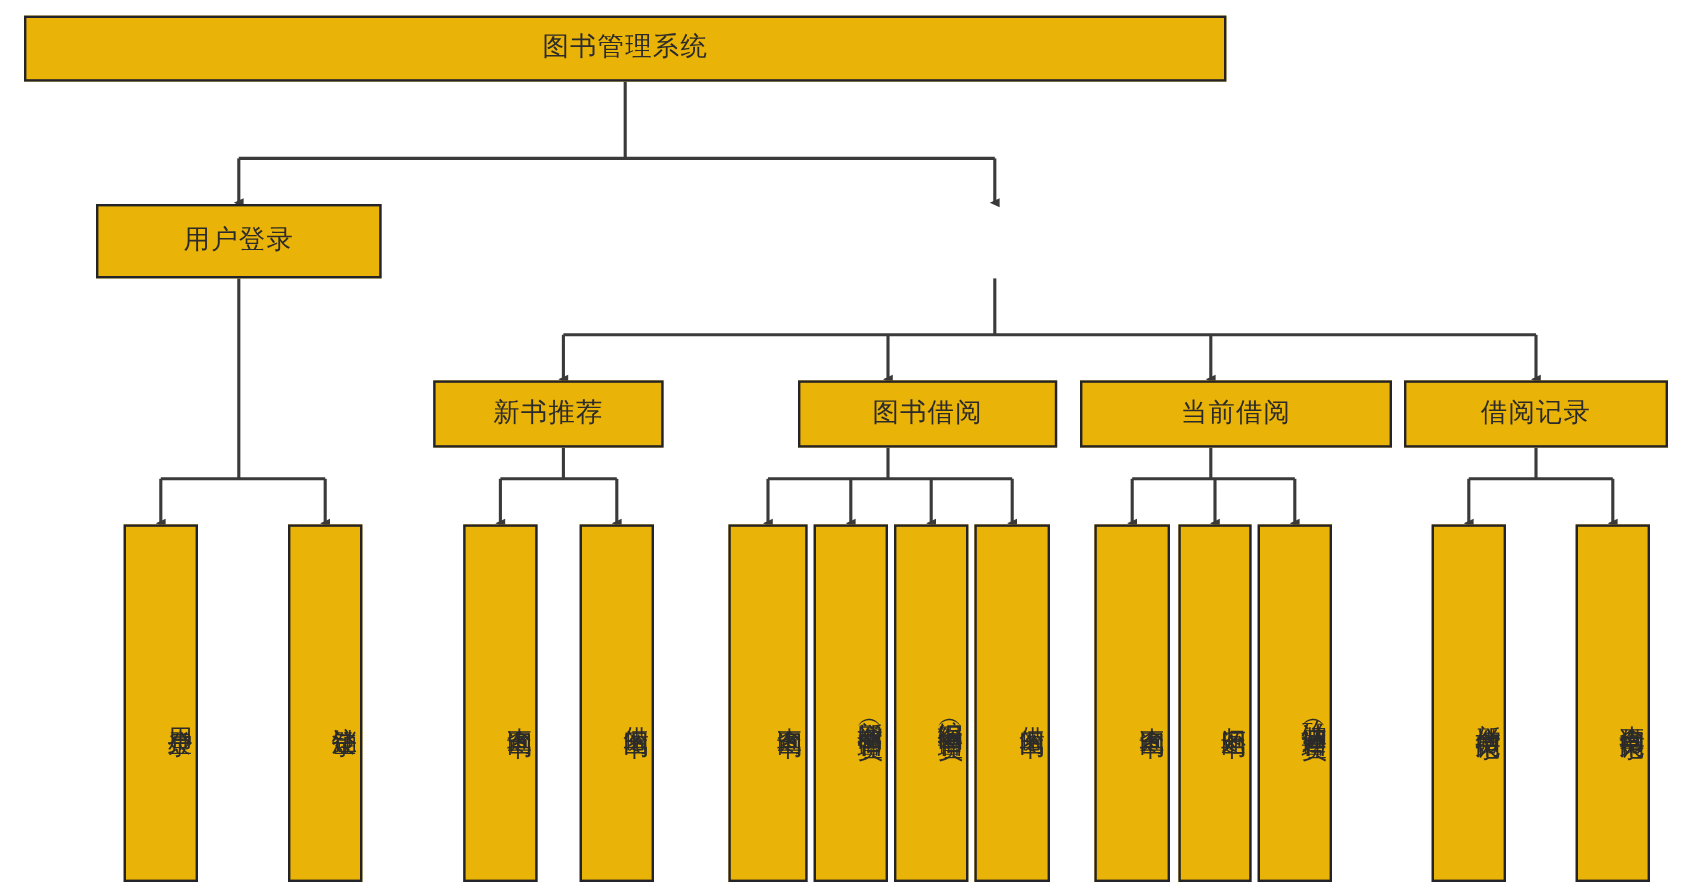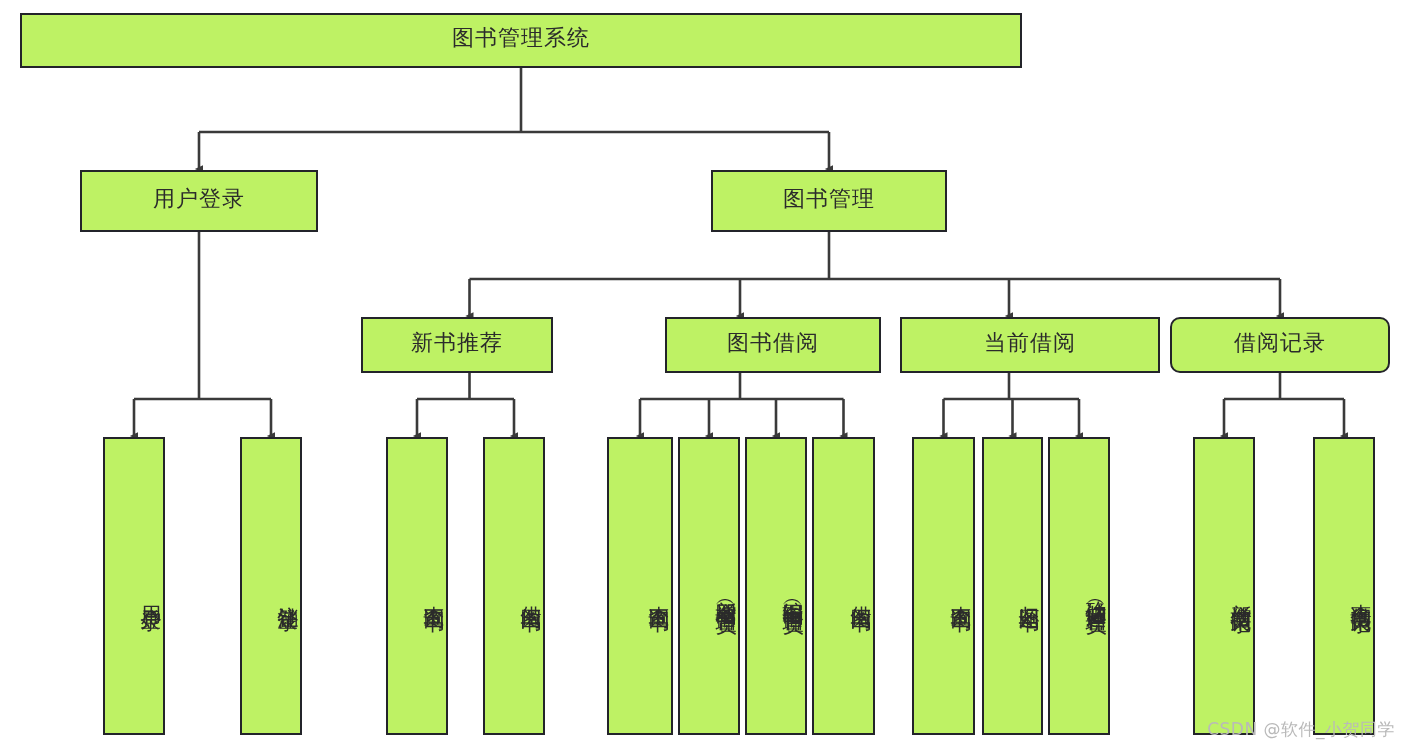--- a/index.html
+++ b/index.html
@@ -22,28 +22,27 @@
     position: absolute;
     left: 0;
     top: 0;
     width: 1405px;
     height: 747px;
     pointer-events: none;
   }
   .node {
     position: absolute;
     box-sizing: border-box;
-    background: #bef264;
+    background: #eab308;
     border: 2px solid #23242a;
     display: flex;
     align-items: center;
     justify-content: center;
     color: #2b2b2b;
     z-index: 2;
-    font-family: Liberation Mono, monospace;
   }
   .node.horizontal {
     font-size: 22px;
     line-height: 1.1;
     letter-spacing: 1px;
   }
   .node.vertical {
     writing-mode: vertical-rl;
     text-orientation: upright;
     align-items: flex-start;
@@ -118,34 +117,31 @@
       </g>
   </svg>
 
   <div class="node horizontal" style="left: 20px; top: 13px; width: 1002px; height: 55px;">
     <span class="node-label">图书管理系统</span>
   </div>
 
   <div class="node horizontal" style="left: 80px; top: 170px; width: 238px; height: 62px;">
     <span class="node-label">用户登录</span>
   </div>
-  <div class="node horizontal" style="left: 711px; top: 170px; width: 236px; height: 62px;">
-    <span class="node-label">图书管理</span>
-  </div>
 
   <div class="node horizontal" style="left: 361px; top: 317px; width: 192px; height: 56px;">
     <span class="node-label">新书推荐</span>
   </div>
   <div class="node horizontal" style="left: 665px; top: 317px; width: 216px; height: 56px;">
     <span class="node-label">图书借阅</span>
   </div>
   <div class="node horizontal" style="left: 900px; top: 317px; width: 260px; height: 56px;">
     <span class="node-label">当前借阅</span>
   </div>
-  <div class="node horizontal" style="left: 1170px; top: 317px; width: 220px; height: 56px; border-radius: 10px;">
+  <div class="node horizontal" style="left: 1170px; top: 317px; width: 220px; height: 56px;">
     <span class="node-label">借阅记录</span>
   </div>
 
   <div class="node vertical" style="left: 103px; top: 437px; width: 62px; height: 298px;">
     <span class="node-label">用户登录</span>
   </div>
   <div class="node vertical" style="left: 240px; top: 437px; width: 62px; height: 298px;">
     <span class="node-label">注销登录</span>
   </div>
 
@@ -179,14 +175,13 @@
     <span class="node-label">确认归还（管理员）</span>
   </div>
 
   <div class="node vertical" style="left: 1193px; top: 437px; width: 62px; height: 298px;">
     <span class="node-label">新增借阅记录</span>
   </div>
   <div class="node vertical" style="left: 1313px; top: 437px; width: 62px; height: 298px;">
     <span class="node-label">查询借阅记录</span>
   </div>
 
-  <div id="watermark">CSDN @软件_小贺同学</div>
 </div>
 
 </body></html>

